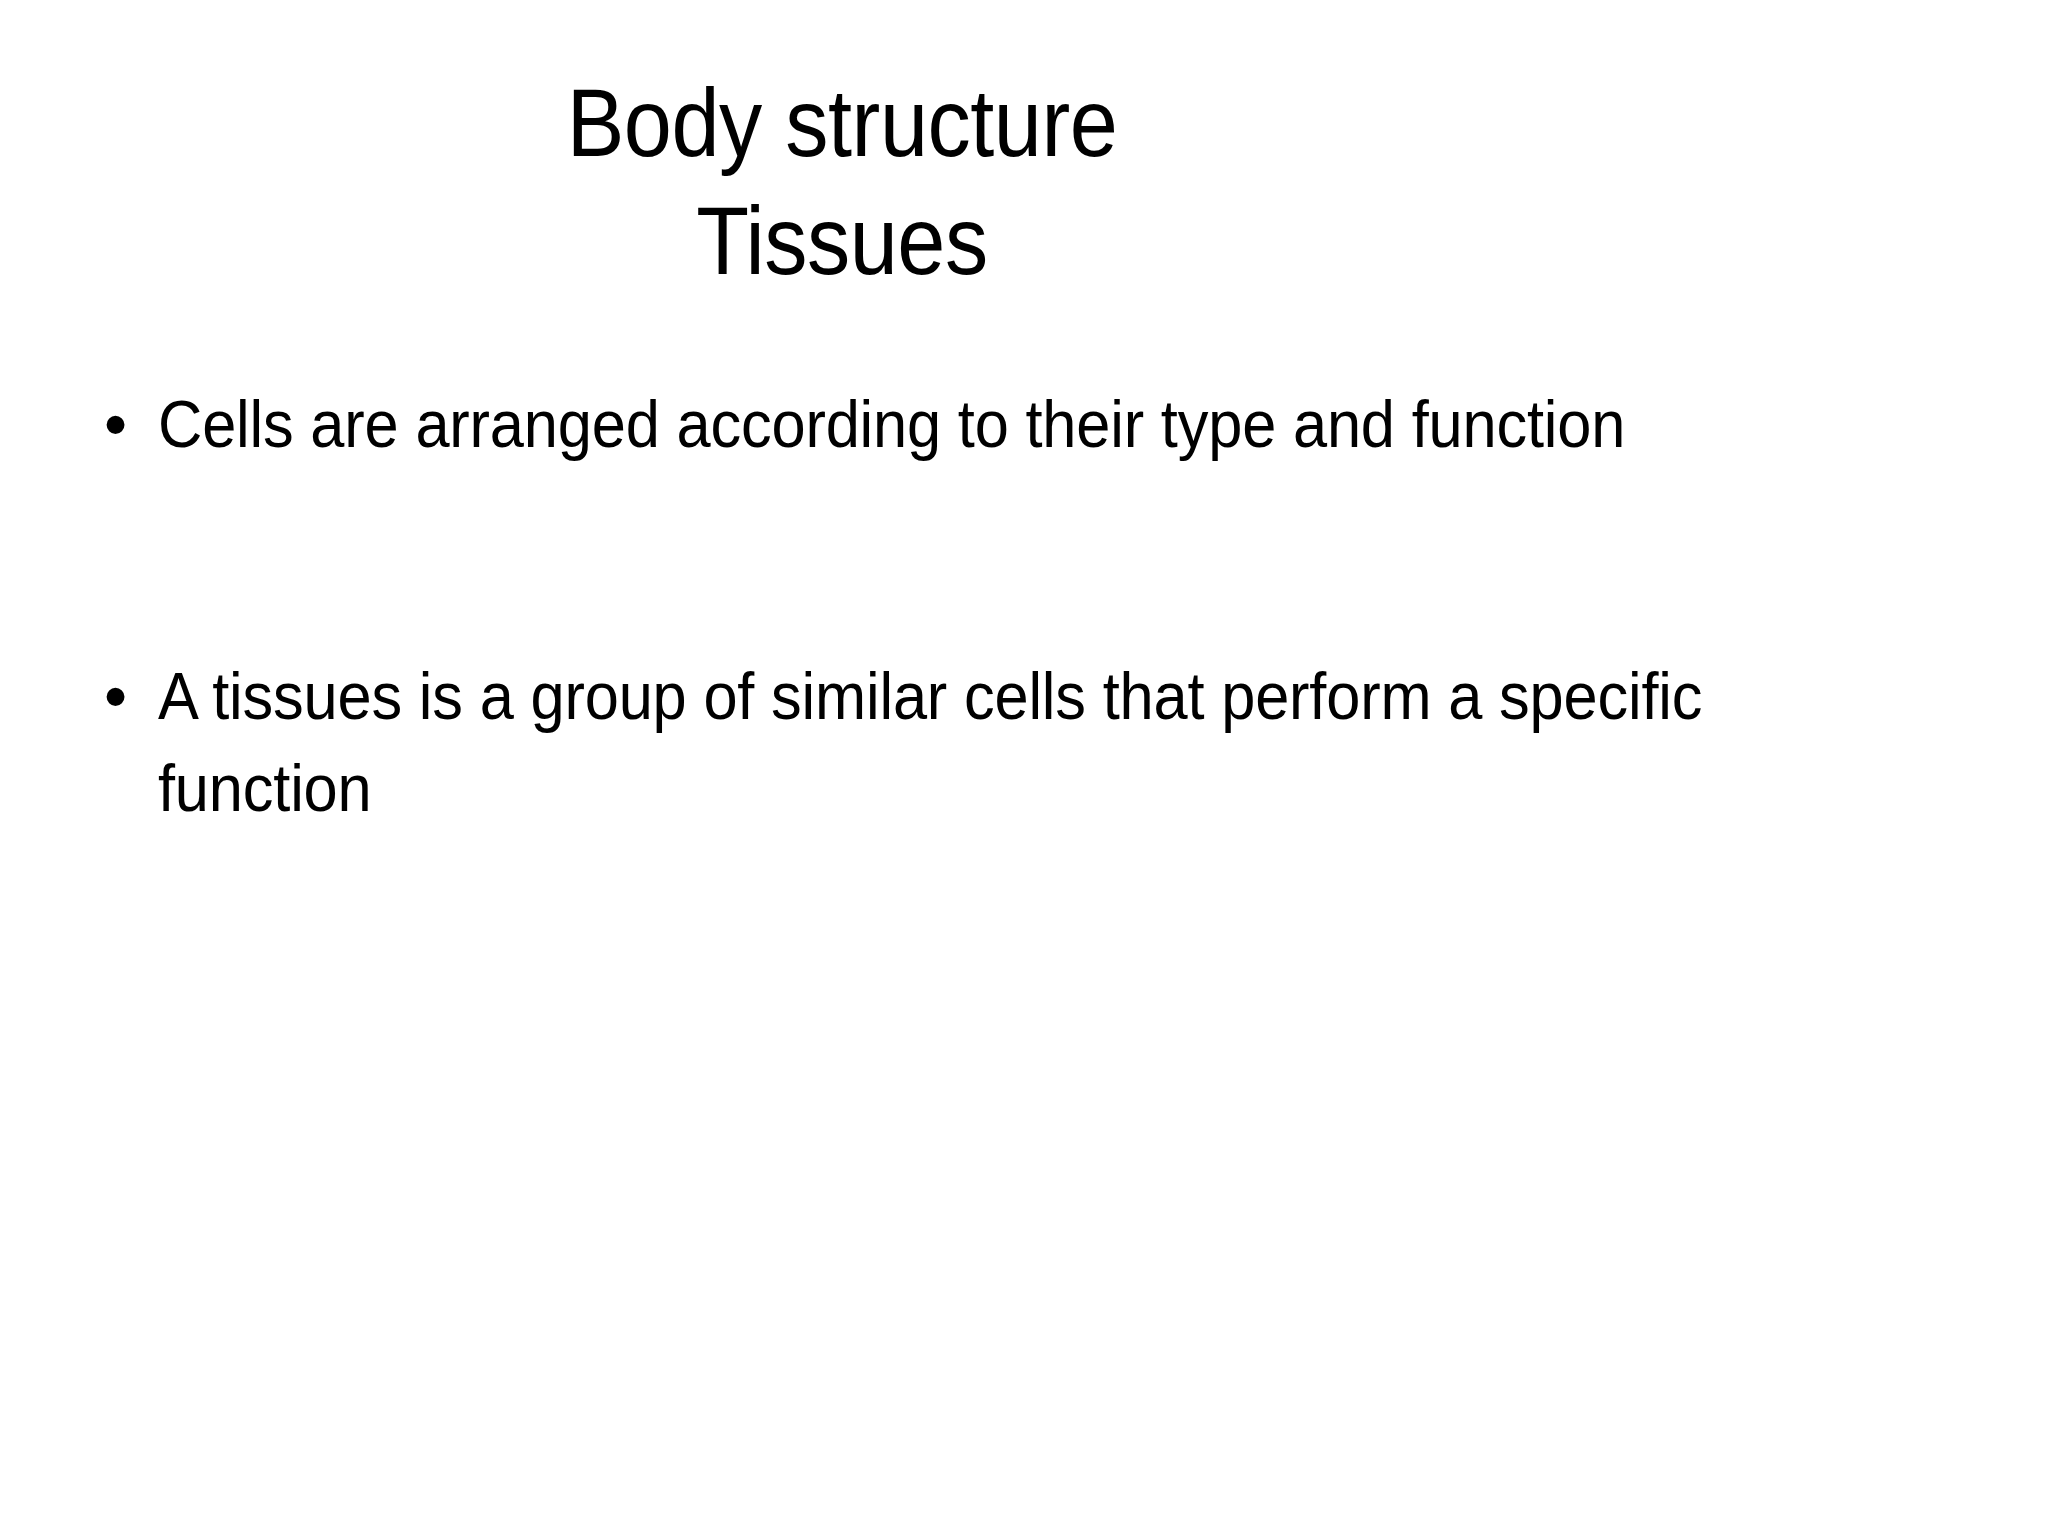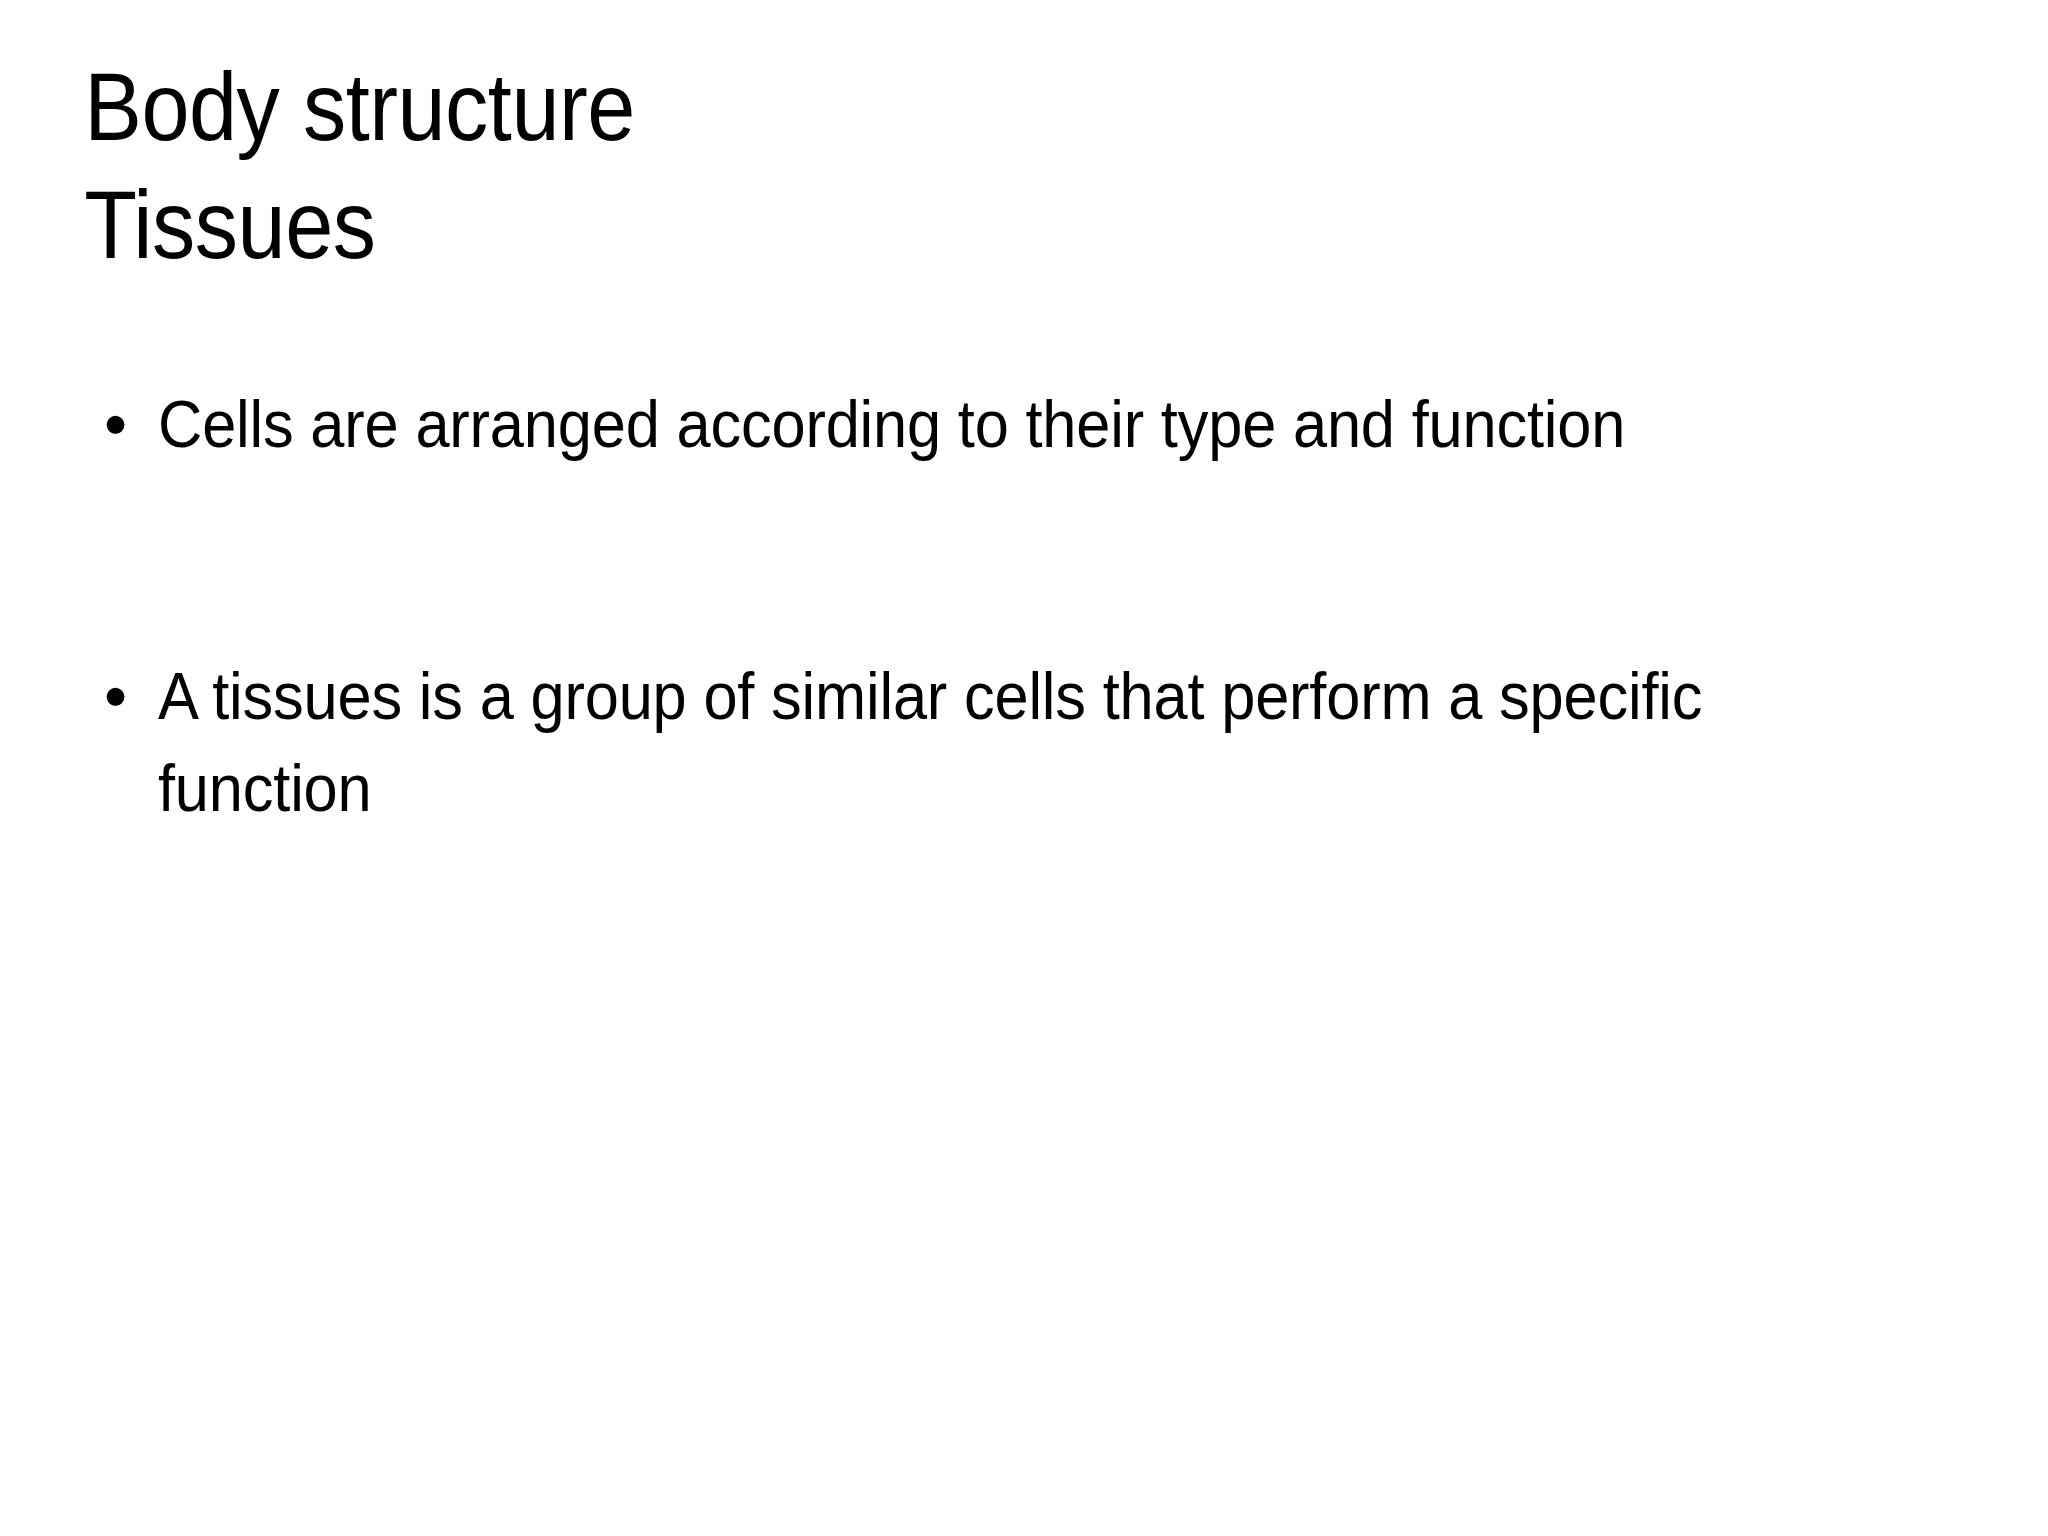--- a/index.html
+++ b/index.html
@@ -20,23 +20,23 @@
     width: 2048px;
     height: 1536px;
     background: #ffffff;
     box-sizing: border-box;
   }
 
   
   .title-block {
     position: absolute;
     left: 0;
-    top: 48px;
+    top: 64px;
     width: 1684px;
-    text-align: left;
+    text-align: center;
   }
   .title-line {
     display: block;
     font-family: "Liberation Sans", sans-serif;
     font-size: 96px;
     line-height: 118px;
     font-weight: 400;
     color: #000000;
     letter-spacing: -0.5px;
     transform: scaleX(0.90);

